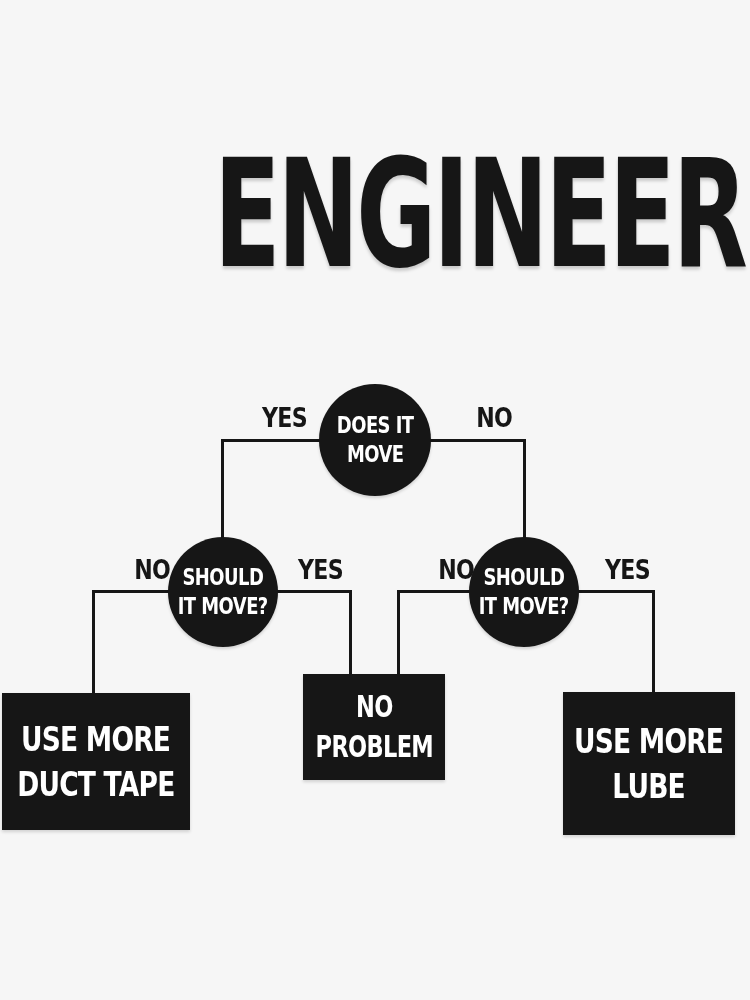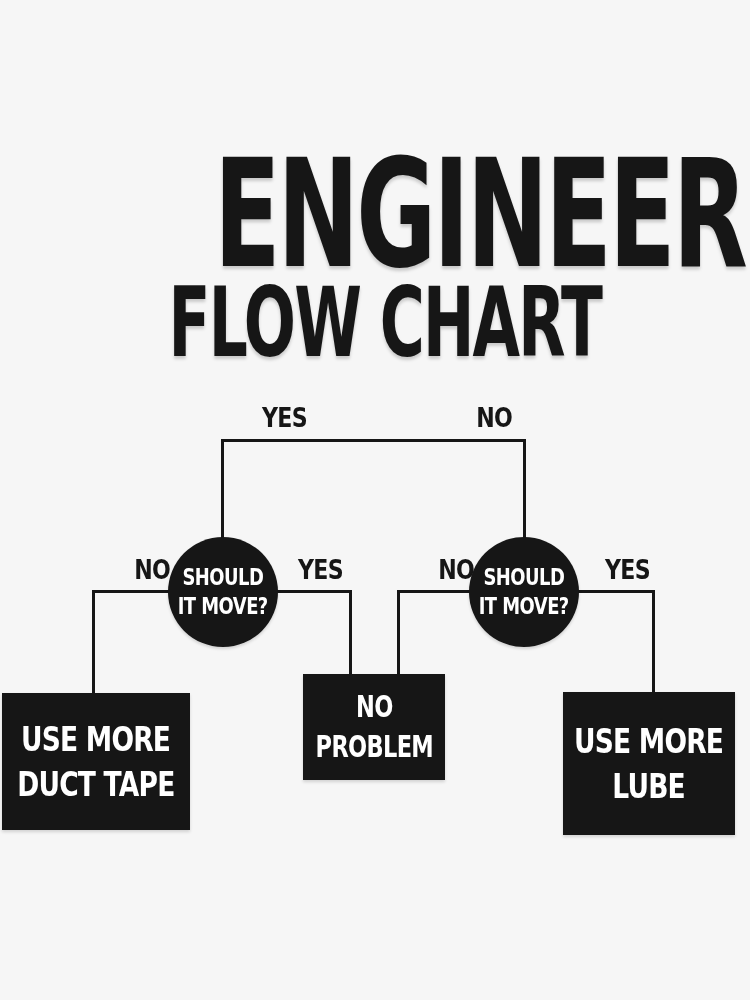--- a/index.html
+++ b/index.html
@@ -101,23 +101,20 @@
   #lbl-right-yes { left:574px; top:556px; }
 </style>
 </head>
 <body>
 
 <div class="canvas">
 
   <div class="title">
     <span class="cond" style="--sx:0.65">ENGINEERING</span>
   </div>
-  <div class="subtitle">
-    <span class="cond" style="--sx:0.64">FLOW CHART</span>
-  </div>
 
   <div class="edge" id="e-root-h"></div>
   <div class="edge" id="e-root-yes-v"></div>
   <div class="edge" id="e-root-no-v"></div>
   <div class="edge" id="e-left-h"></div>
   <div class="edge" id="e-left-no-v"></div>
   <div class="edge" id="e-left-yes-v"></div>
   <div class="edge" id="e-right-h"></div>
   <div class="edge" id="e-right-no-v"></div>
   <div class="edge" id="e-right-yes-v"></div>
@@ -134,20 +131,24 @@
   <div class="branch-label" id="lbl-left-yes">
     <span class="cond" style="--sx:0.85">YES</span>
   </div>
   <div class="branch-label" id="lbl-right-no">
     <span class="cond" style="--sx:0.85">NO</span>
   </div>
   <div class="branch-label" id="lbl-right-yes">
     <span class="cond" style="--sx:0.85">YES</span>
   </div>
 
+  <div class="decision" id="node-root">
+    <span class="cond" style="--sx:0.78">DOES IT</span>
+    <span class="cond" style="--sx:0.78">MOVE</span>
+  </div>
   <div class="decision" id="node-left">
     <span class="cond" style="--sx:0.78">SHOULD</span>
     <span class="cond" style="--sx:0.78">IT MOVE?</span>
   </div>
   <div class="decision" id="node-right">
     <span class="cond" style="--sx:0.78">SHOULD</span>
     <span class="cond" style="--sx:0.78">IT MOVE?</span>
   </div>
 
   <div class="outcome" id="box-duct">

